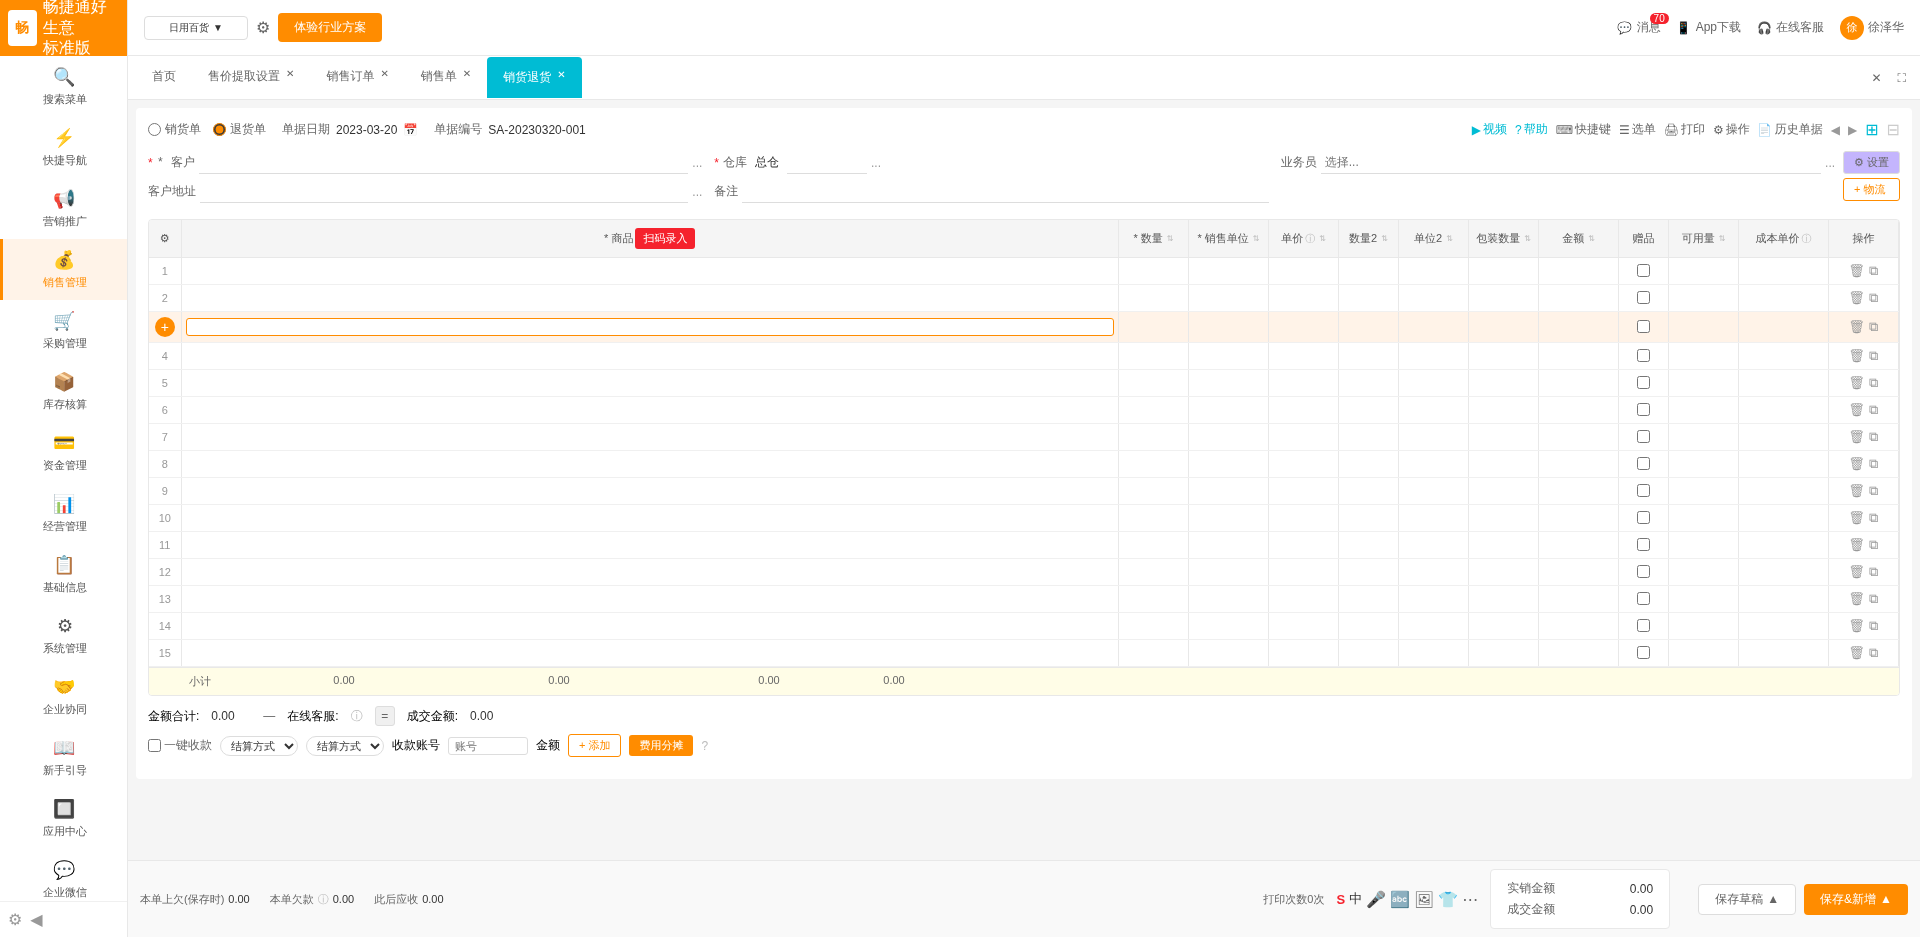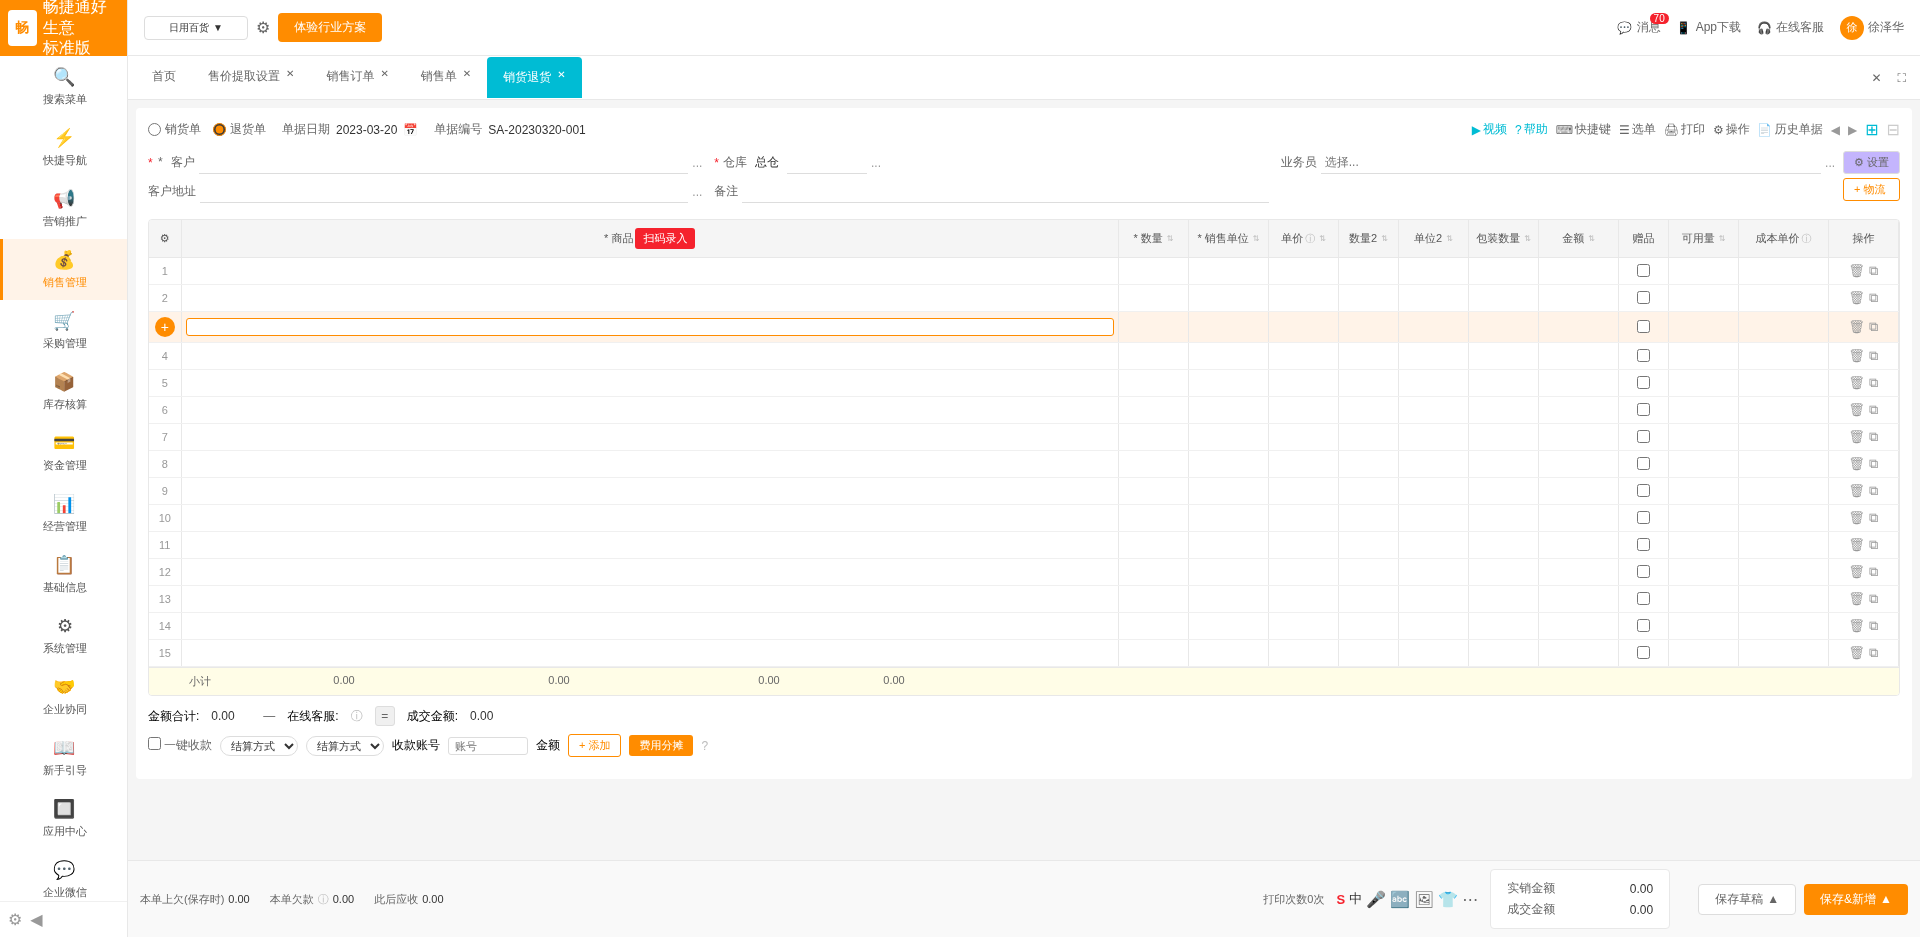--- a/index.html
+++ b/index.html
@@ -79,21 +79,21 @@
     .col-header { display: flex; align-items: center; justify-content: center; gap: 2px; }
     .checkbox-cell { text-align: center; }
     input[type=checkbox] { accent-color: #00bcd4; }
 
     
     .bottom-form { padding: 10px 0; }
     .bottom-row1 { display: flex; align-items: center; gap: 12px; font-size: 12px; margin-bottom: 8px; }
     .dash { color: #666; }
     .equals-btn { width: 20px; height: 20px; background: #f0f0f0; border: 1px solid #ddd; border-radius: 3px; display: flex; align-items: center; justify-content: center; cursor: pointer; font-size: 12px; color: #666; }
     .bottom-row2 { display: flex; align-items: center; gap: 8px; font-size: 12px; }
-    .checkbox-label { display: flex; align-items: flex-start; gap: 3px; color: #666; }
+    .checkbox-label { display: flex; align-items: center; gap: 3px; color: #666; }
     .select-mini { border: 1px solid #ddd; border-radius: 10px; padding: 2px 6px; font-size: 11px; color: #333; cursor: pointer; background: #fff; }
     .input-mini { border: 1px solid #ddd; border-radius: 3px; padding: 2px 6px; font-size: 11px; width: 80px; }
     .btn-add { background: #fff; border: 1px solid #ff8c00; color: #ff8c00; border-radius: 3px; padding: 3px 10px; font-size: 11px; cursor: pointer; display: flex; align-items: center; gap: 2px; }
     .btn-fee-split { background: #ff8c00; border: none; color: #fff; border-radius: 3px; padding: 3px 10px; font-size: 11px; cursor: pointer; }
     .help-icon { color: #bbb; cursor: pointer; }
     .status-item { display: flex; align-items: center; gap: 4px; }
 
     
     .action-btns { display: flex; gap: 8px; margin-left: 16px; }
     .btn-save-draft { background: #fff; border: 1px solid #ddd; border-radius: 4px; padding: 6px 16px; font-size: 12px; cursor: pointer; color: #666; display: flex; align-items: center; gap: 4px; }

